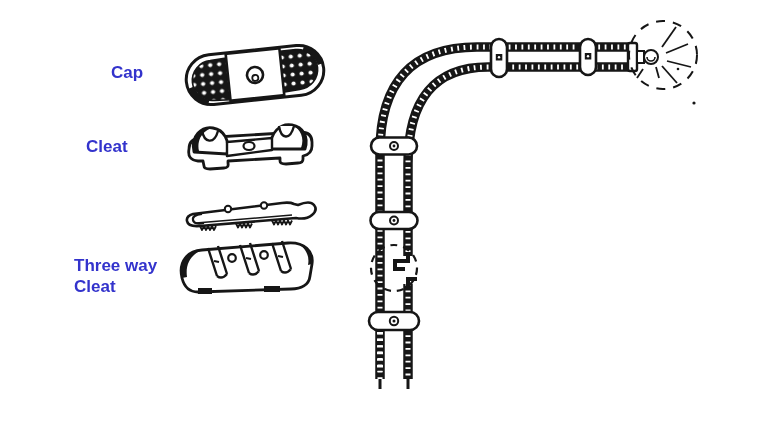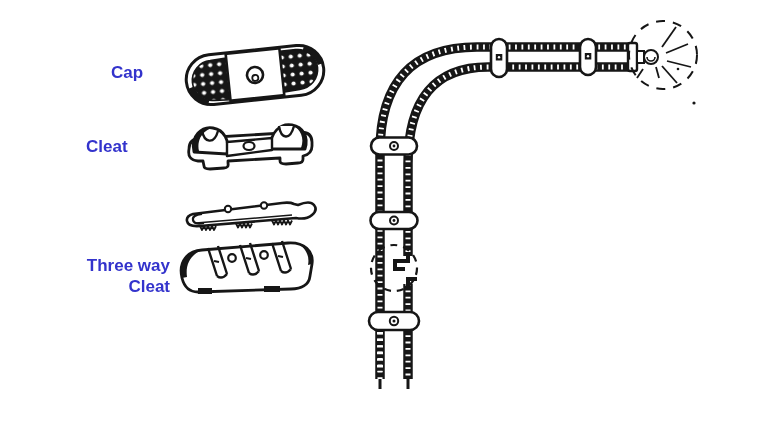--- a/index.html
+++ b/index.html
@@ -11,21 +11,21 @@
   }
   .stage{position:relative;width:768px;height:443px;background:var(--bg,#ffffff);margin-left:12px;}
   .label{
     position:absolute;
     color:var(--label-blue,#3333cc);
     font-weight:bold;
     font-size:17px;
     line-height:21px;
     white-space:nowrap;
   }
-  .label.center{text-align:right;}
+  .label.center{text-align:left;}
   .caption{
     position:absolute;
     left:0;top:391px;width:768px;
     text-align:center;
     color:var(--ink,#111111);
     font-weight:bold;
     font-size:20px;
   }
   .ill{position:absolute;}
 </style>

